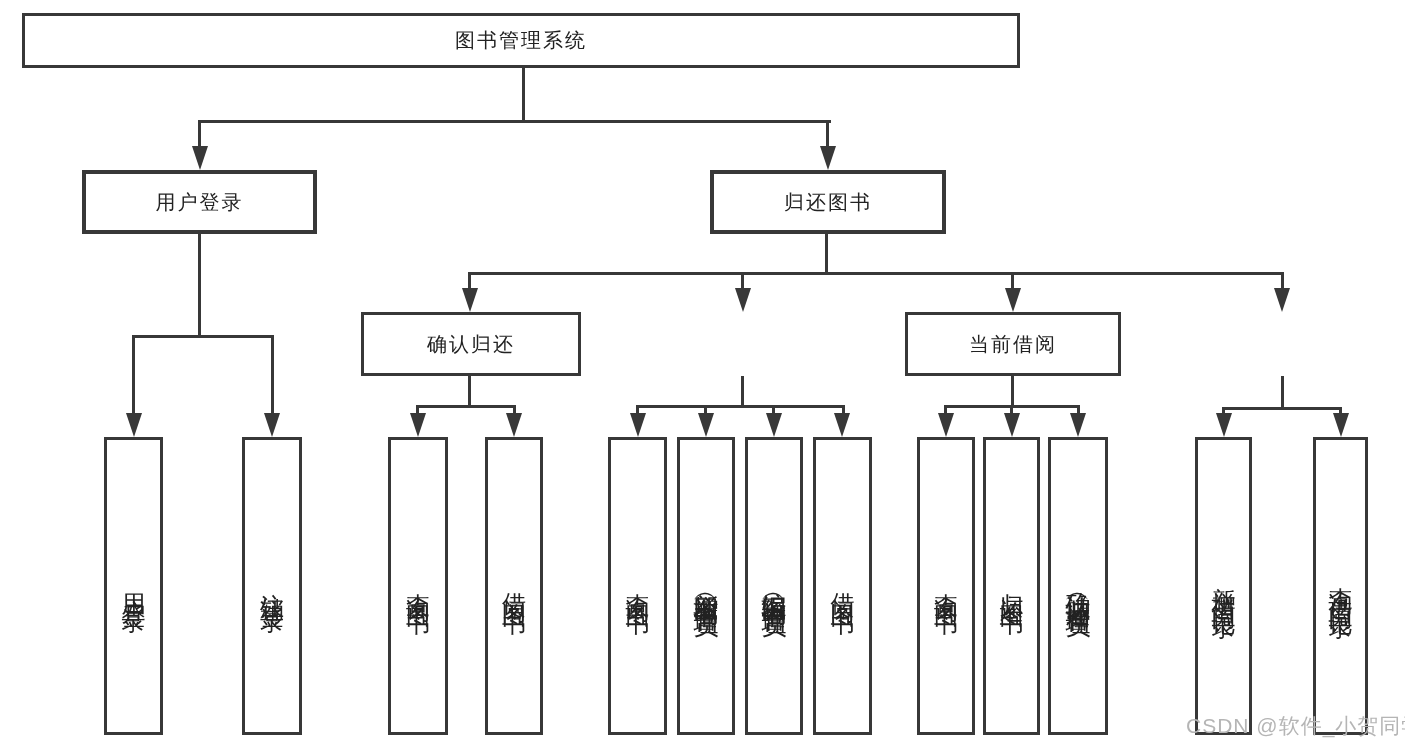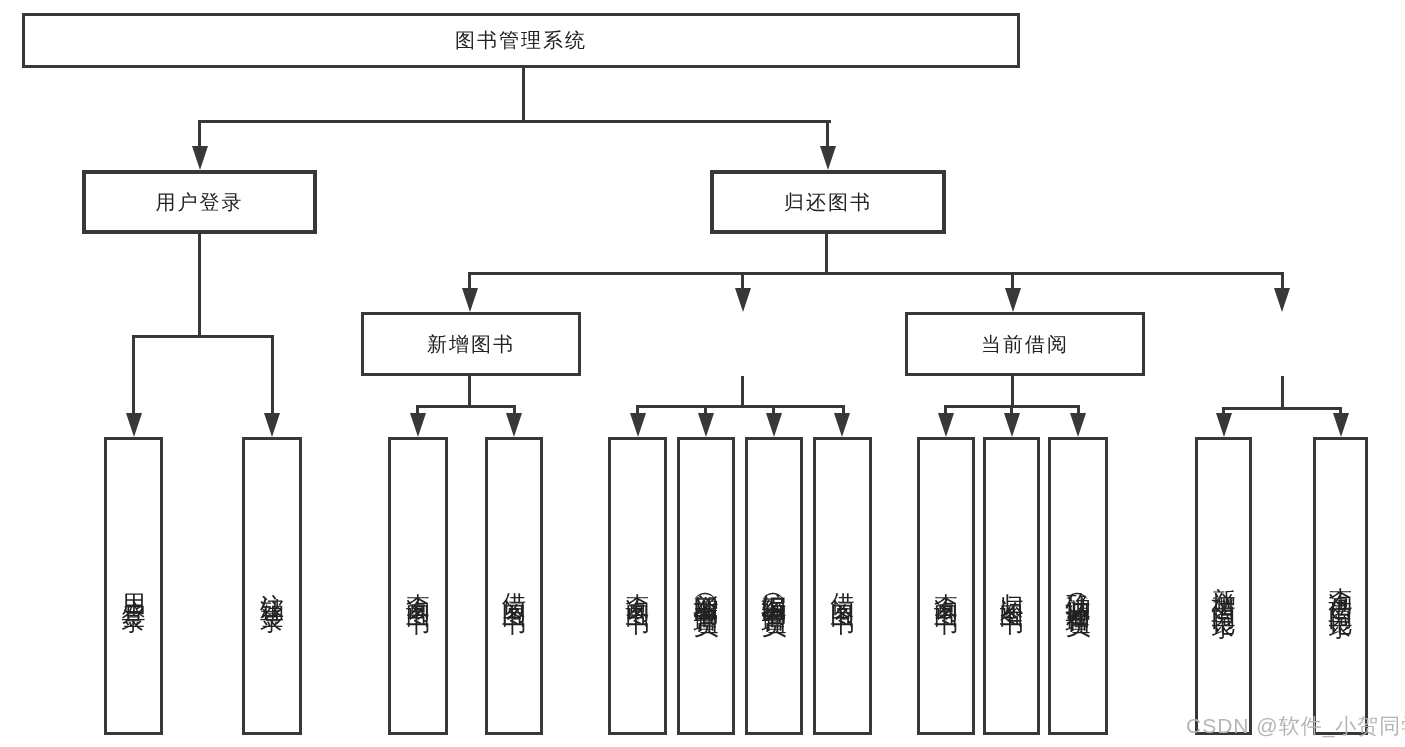--- a/index.html
+++ b/index.html
@@ -66,23 +66,23 @@
   <div class="vline" style="left:468px;top:272px;height:18px"></div>
   <div class="arrowhead" style="left:462px;top:288px"></div>
   <div class="vline" style="left:741px;top:272px;height:18px"></div>
   <div class="arrowhead" style="left:735px;top:288px"></div>
   <div class="vline" style="left:1011px;top:272px;height:18px"></div>
   <div class="arrowhead" style="left:1005px;top:288px"></div>
   <div class="vline" style="left:1281px;top:272px;height:18px"></div>
   <div class="arrowhead" style="left:1274px;top:288px"></div>
 
   <div class="box" style="left:361px;top:312px;width:220px;height:64px">
-    <span class="h-label">新增图书</span>
+    <span class="h-label">确认归还</span>
   </div>
-  <div class="box" style="left:905px;top:312px;width:240px;height:64px">
+  <div class="box" style="left:905px;top:312px;width:216px;height:64px">
     <span class="h-label">当前借阅</span>
   </div>
 
   <div class="vline" style="left:468px;top:376px;height:32px"></div>
   <div class="hline" style="left:416px;top:405px;width:100px"></div>
   <div class="vline" style="left:416px;top:405px;height:10px"></div>
   <div class="arrowhead" style="left:410px;top:413px"></div>
   <div class="vline" style="left:513px;top:405px;height:10px"></div>
   <div class="arrowhead" style="left:506px;top:413px"></div>
 

